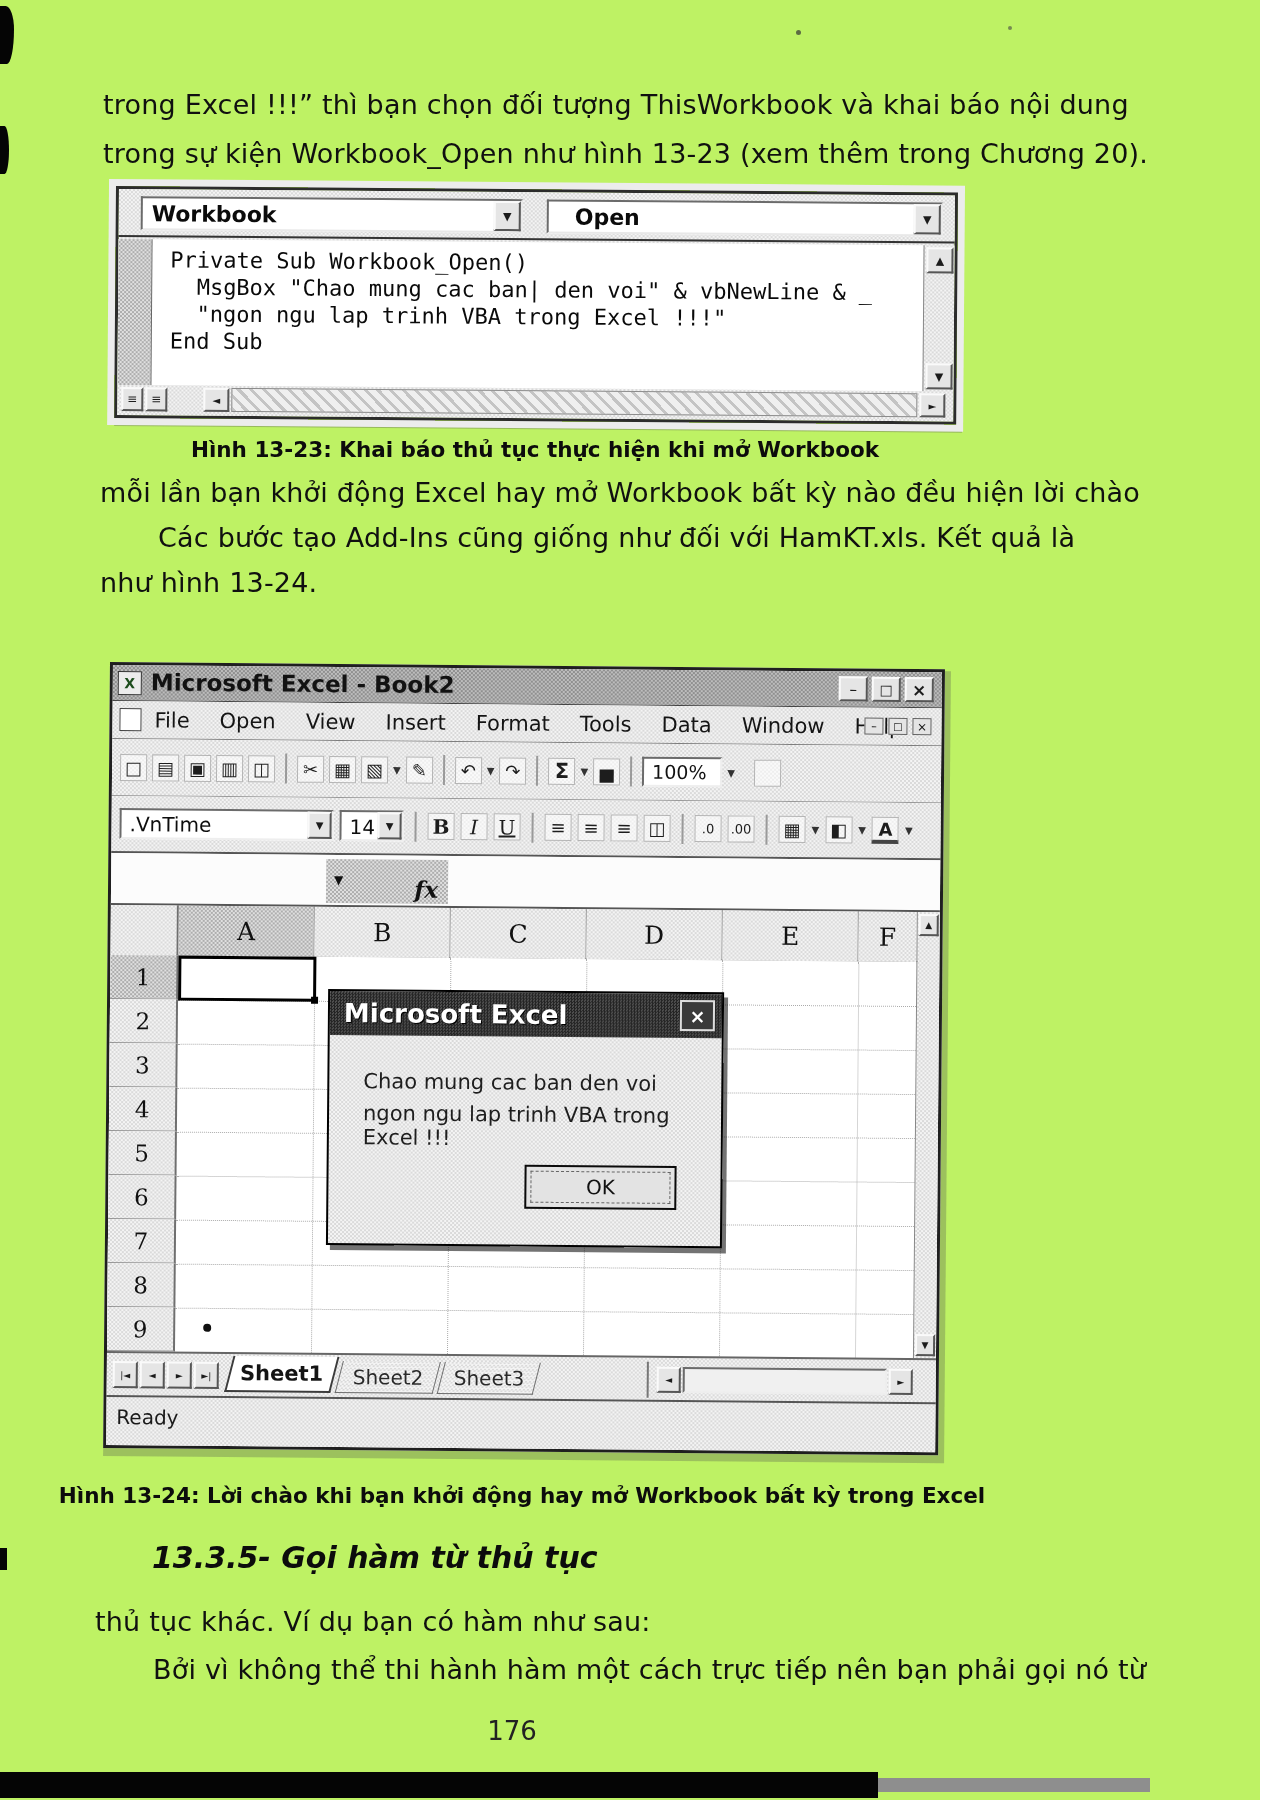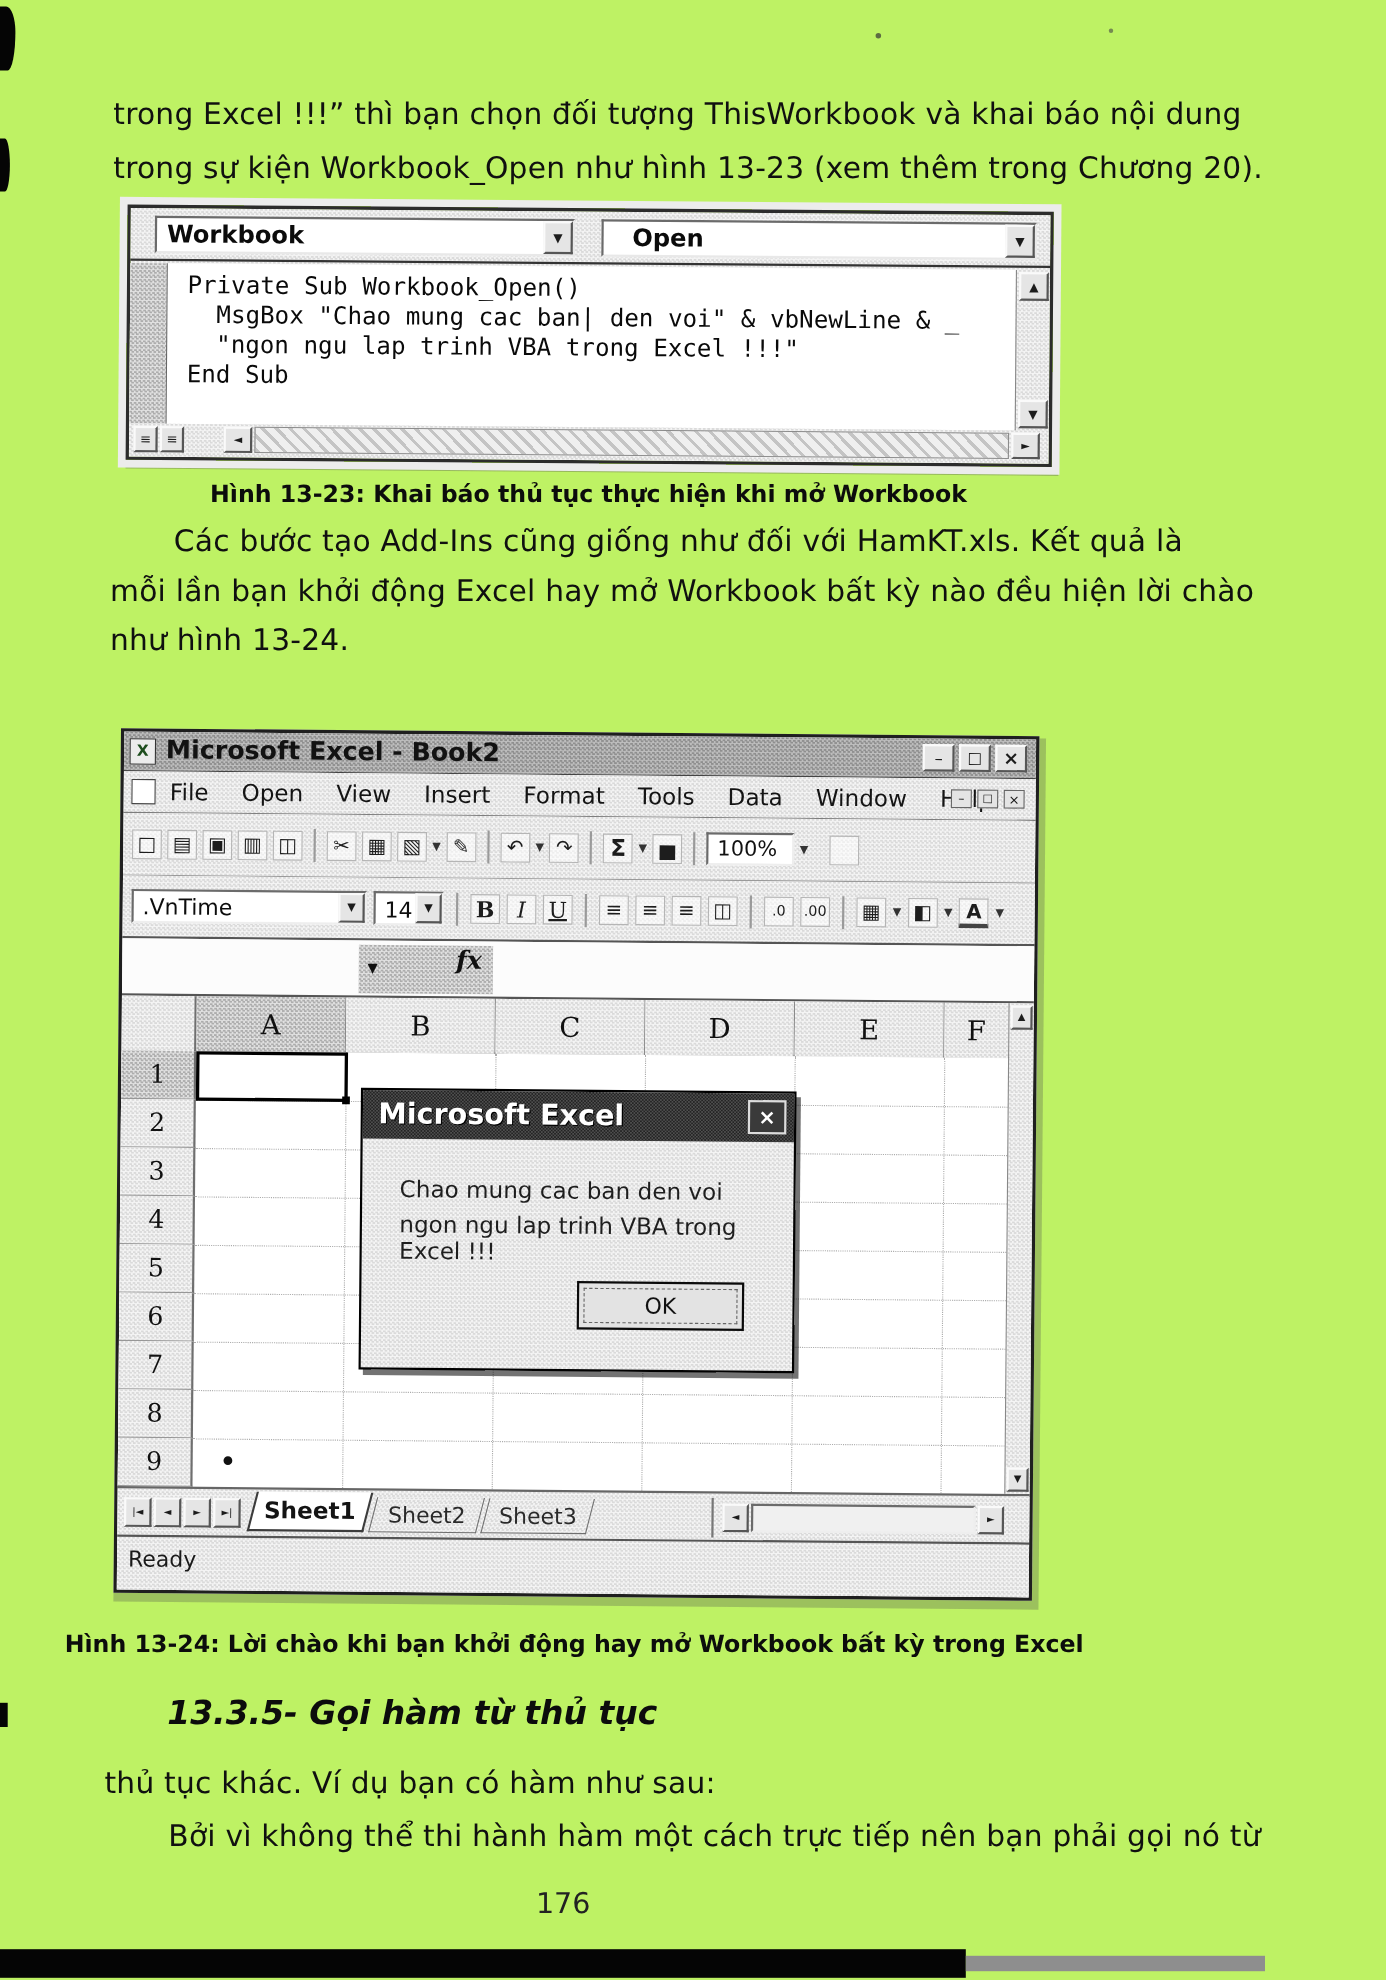--- a/index.html
+++ b/index.html
@@ -131,22 +131,22 @@
       <div class="abs hatch" style="left:114px;top:2px;width:686px;height:24px;border:1px solid #8c8c8c;"></div>
       <div class="abs b3d" style="left:802px;top:2px;width:26px;height:24px;font-size:10px;">
         <span>►</span>
       </div>
     </div>
   </div>
 
   <div class="abs caption" style="left:0;right:0;top:437px;transform:translateX(-95px);">Hình 13-23: Khai báo thủ tục thực hiện khi mở Workbook</div>
 
   <div class="abs bodytext" style="left:100px;top:470px;width:1010px;line-height:45px;">
+    <span class="ln">mỗi lần bạn khởi động Excel hay mở Workbook bất kỳ nào đều hiện lời chào</span>
     <span class="ln indent">Các bước tạo Add-Ins cũng giống như đối với HamKT.xls. Kết quả là</span>
-    <span class="ln">mỗi lần bạn khởi động Excel hay mở Workbook bất kỳ nào đều hiện lời chào</span>
     <span class="ln">như hình 13-24.</span>
   </div>
 
   <div class="abs fig-excel">
 
     <div class="abs dith-t" style="left:0;top:0;width:829px;height:36px;border-bottom:1px solid #444;">
       <div class="abs" style="left:5px;top:6px;width:24px;height:24px;background:#ececec;border:1px solid #333;display:flex;align-items:center;justify-content:center;font-size:14px;font-weight:bold;color:#1d4d1d;">
         <span>X</span>
       </div>
       <span class="abs" style="left:38px;top:0;line-height:35px;font-size:23px;font-weight:bold;color:#121212;text-shadow:1px 1px 0 #9a9a9a;">Microsoft Excel - Book2</span>
@@ -243,21 +243,21 @@
       <span style="font-size:10px;color:#333;">▼</span>
       <div class="ticon">◧</div>
       <span style="font-size:10px;color:#333;">▼</span>
       <div class="ticon" style="font-weight:bold;border-bottom:4px solid #444;">A</div>
       <span style="font-size:10px;color:#333;">▼</span>
     </div>
 
     <div class="abs" style="left:0;top:188px;width:829px;height:52px;background:#fcfcfc;border-bottom:2px solid #555;">
       <div class="abs dith-m" style="left:215px;top:4px;width:122px;height:44px;">
         <span class="abs" style="left:8px;top:14px;font-size:12px;color:#111;">▼</span>
-        <span class="abs" style="right:10px;top:0;font-family:'DejaVu Serif',serif;font-style:italic;font-weight:bold;font-size:23px;color:#111;">fx</span>
+        <span class="abs" style="right:10px;top:16px;font-family:'DejaVu Serif',serif;font-style:italic;font-weight:bold;font-size:23px;color:#111;">fx</span>
       </div>
     </div>
 
     <div class="abs" style="left:0;top:240px;width:829px;height:50px;border-bottom:1px solid #6f6f6f;display:flex;">
       <div class="colhdr dith-l hdr-serif" style="width:68px;border-right:2px solid #6f6f6f;"></div>
       <div class="colhdr dith-m hdr-serif" style="width:136px;">A</div>
       <div class="colhdr dith-l hdr-serif" style="width:136px;">B</div>
       <div class="colhdr dith-l hdr-serif" style="width:136px;">C</div>
       <div class="colhdr dith-l hdr-serif" style="width:136px;">D</div>
       <div class="colhdr dith-l hdr-serif" style="width:136px;">E</div>

